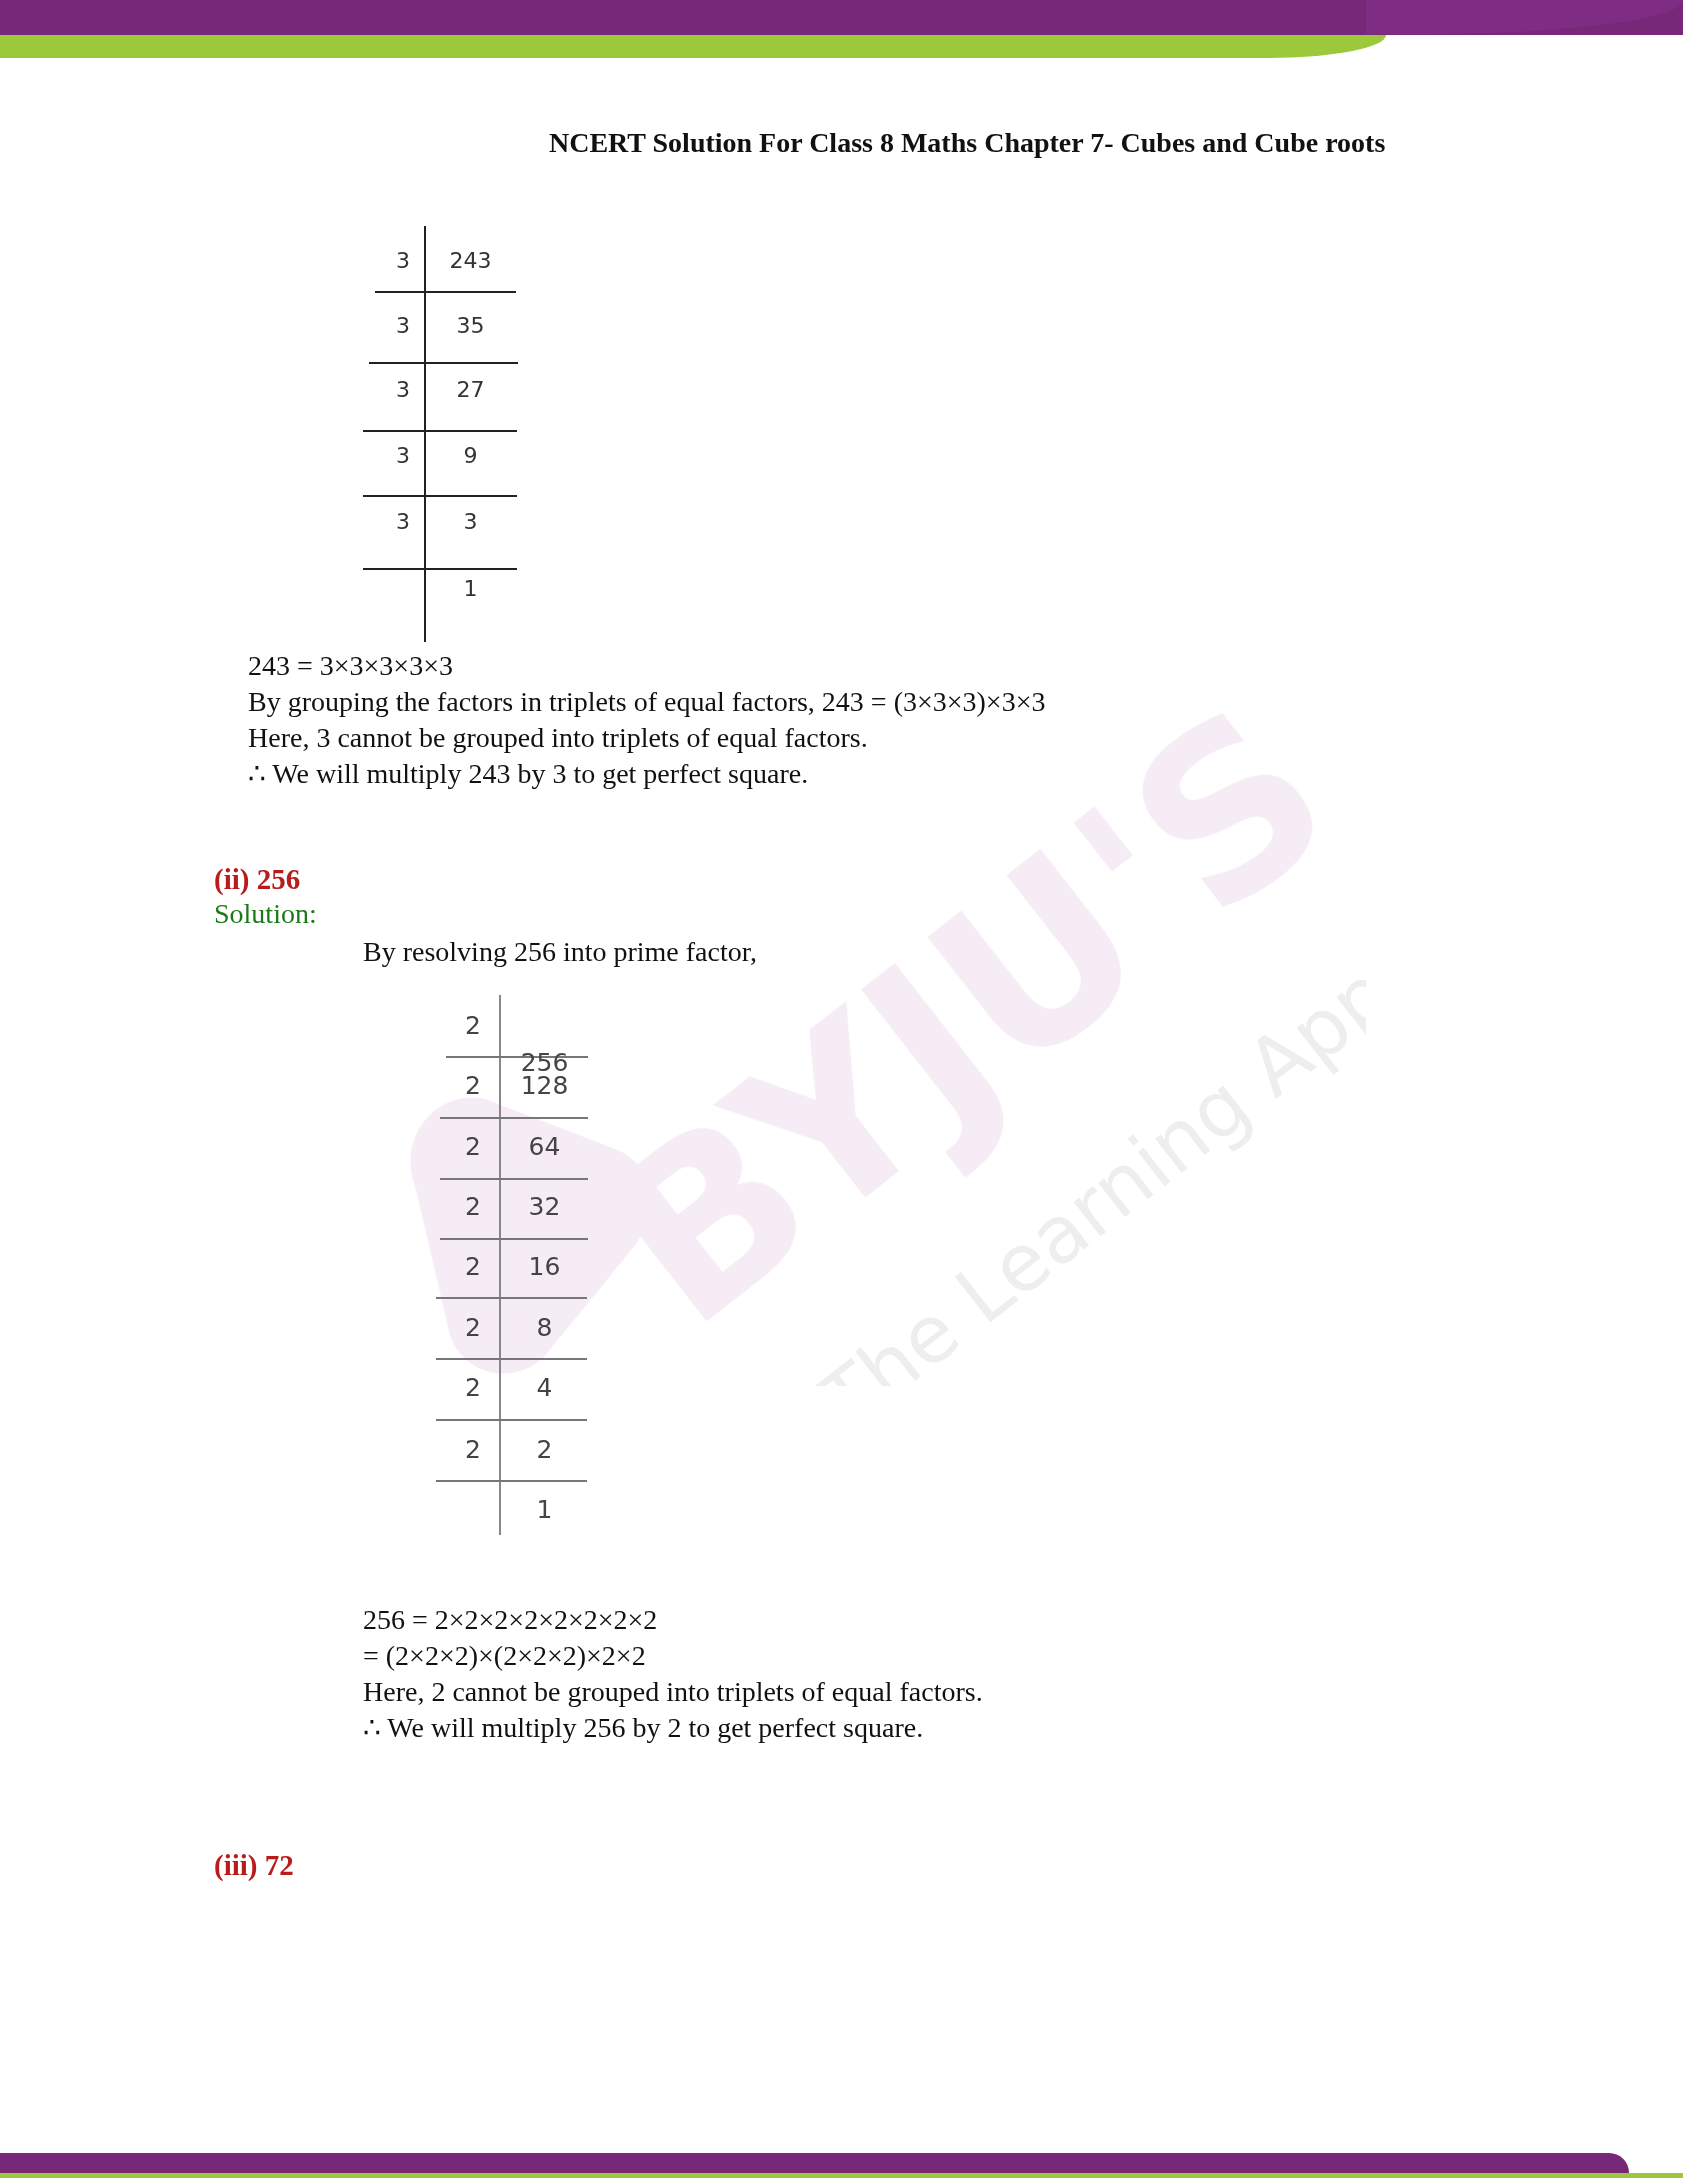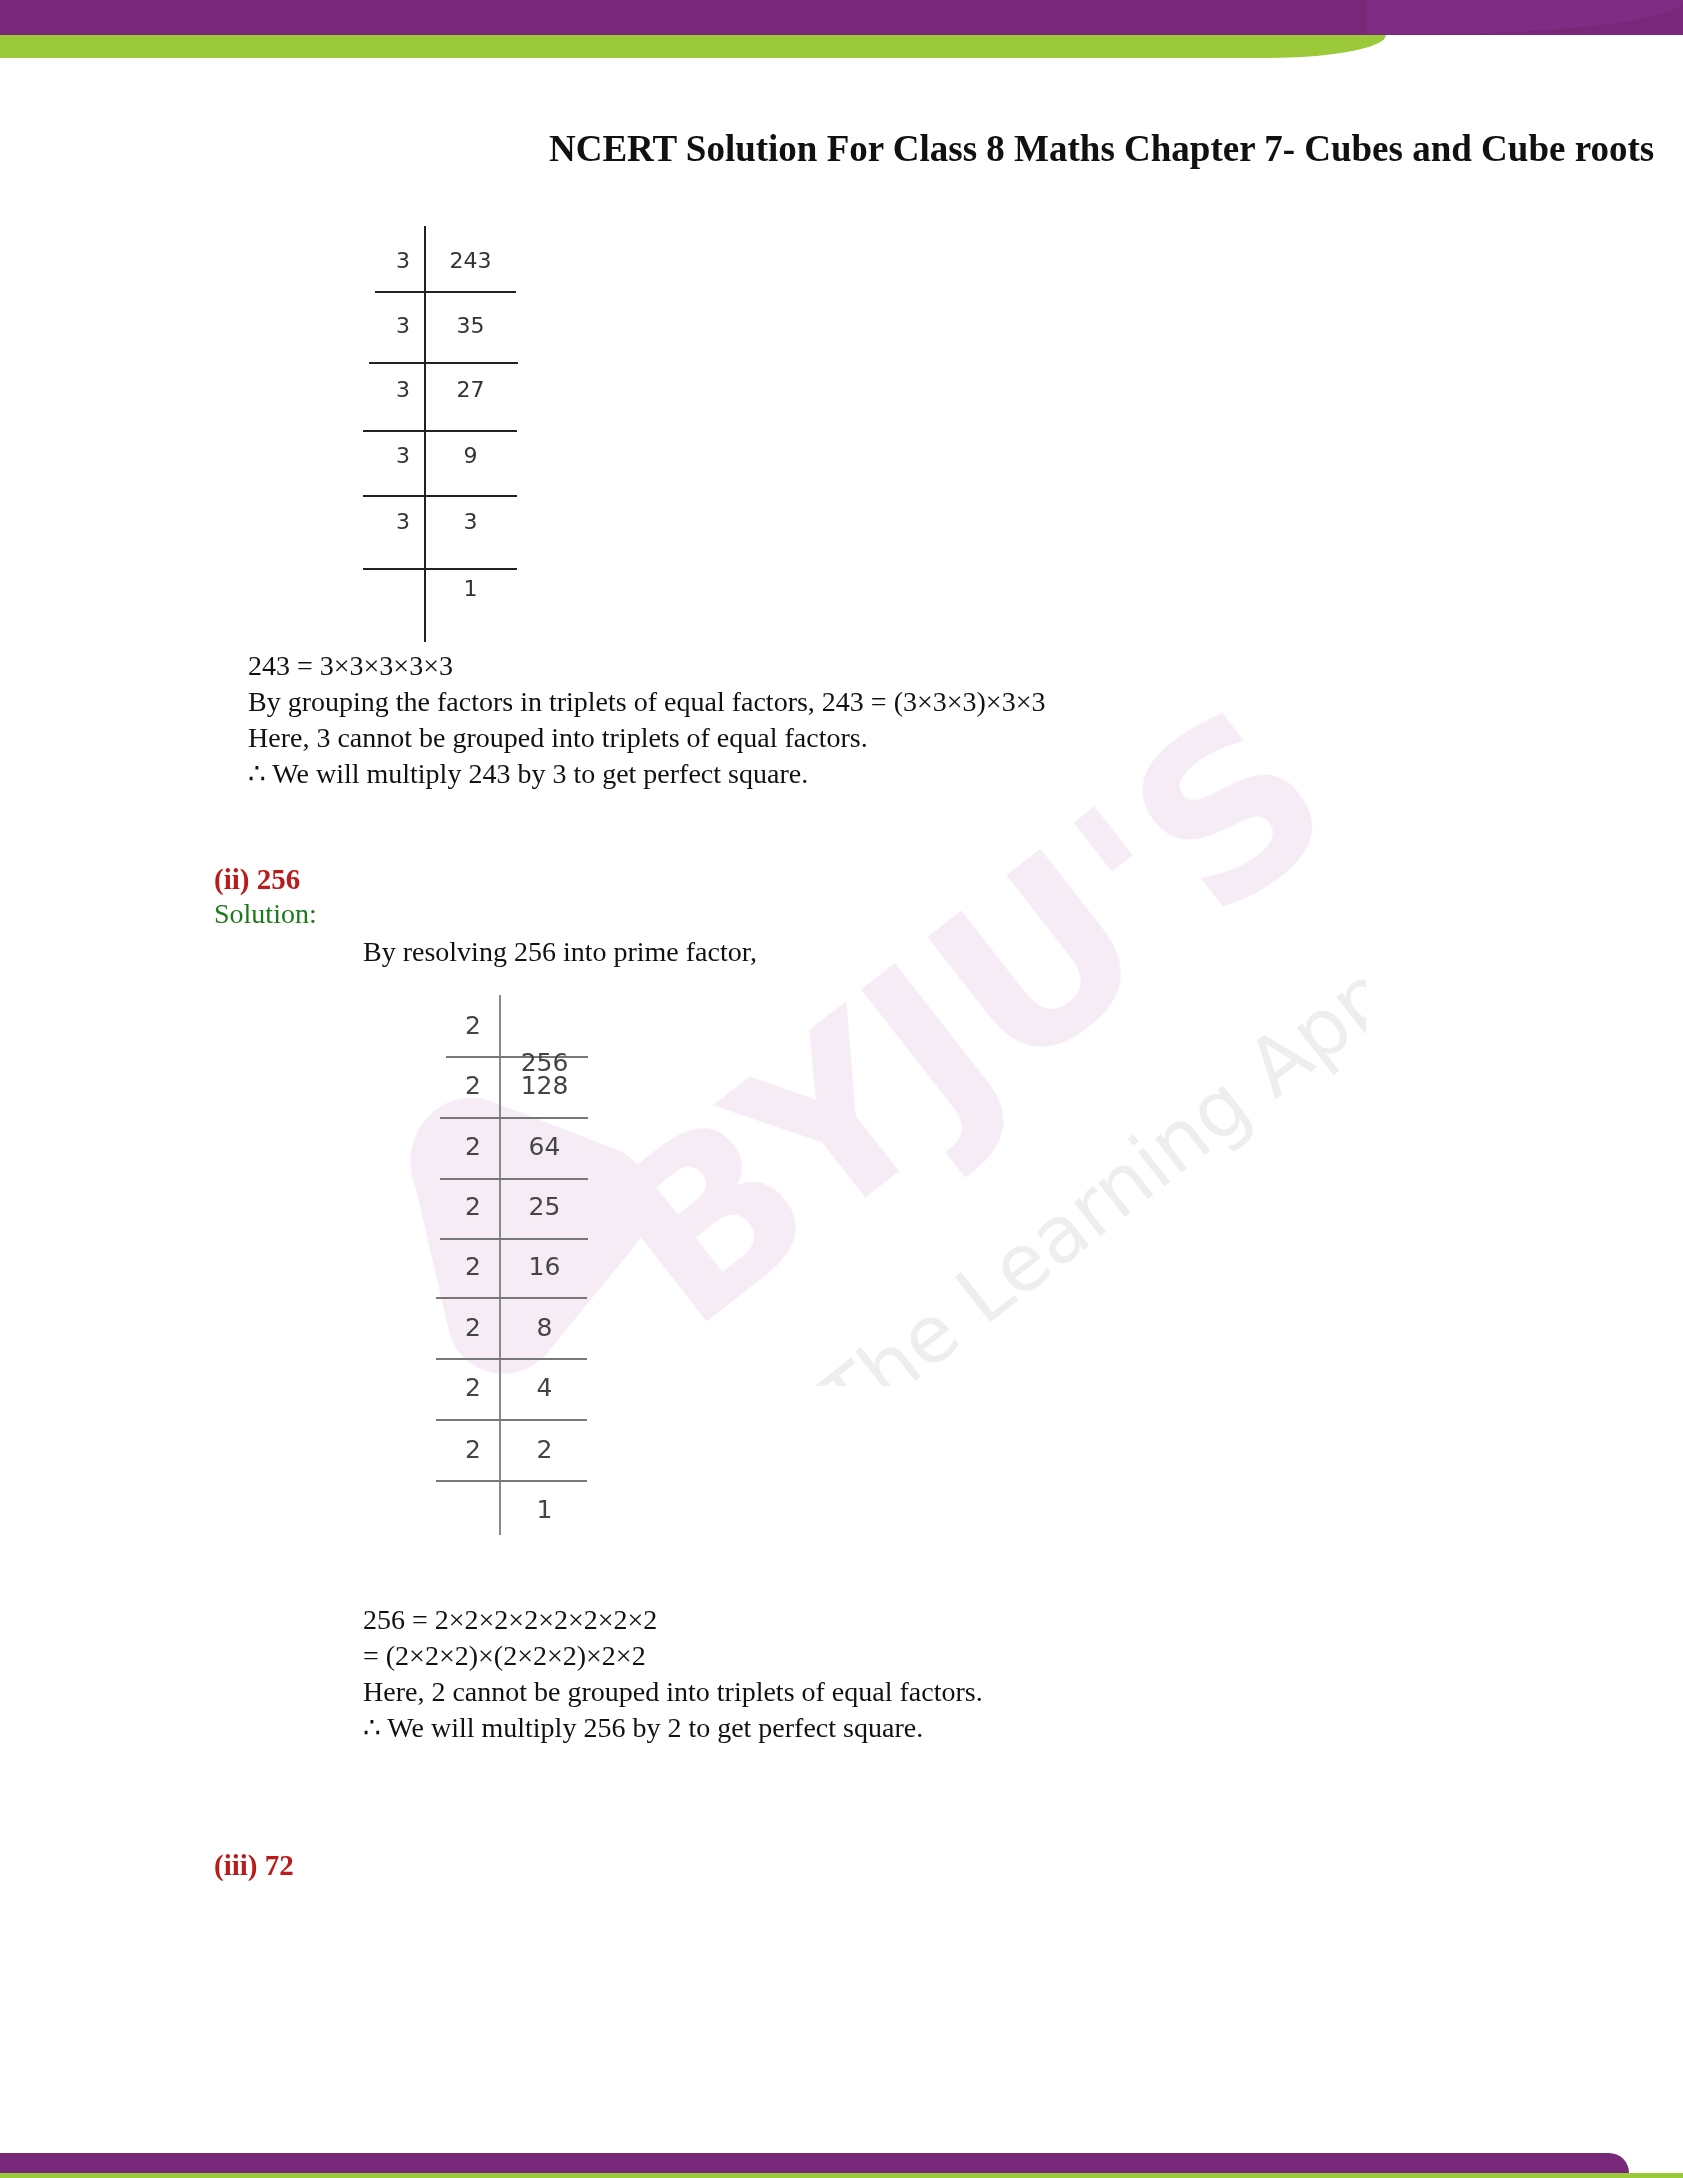--- a/index.html
+++ b/index.html
@@ -55,21 +55,21 @@
       height: 5px;
       background: #9cc93a;
     }
 
     .doc-title {
       position: absolute;
       left: 549px;
       top: 127px;
       font-family: "Liberation Serif", serif;
       font-weight: bold;
-      font-size: 37px;
+      font-size: 28px;
       letter-spacing: 0px;
       white-space: nowrap;
       color: #111;
     }
 
     
     .watermark {
       position: absolute;
       left: 376px;
       top: 673px;
@@ -202,21 +202,21 @@
   <div class="cell" style="left:30px; width:30px; top:16px;">2</div>
   <div class="cell" style="left:77px; width:79px; top:16px;margin-top:37px;">256</div>
 
   <div class="cell" style="left:30px; width:30px; top:76px;">2</div>
   <div class="cell" style="left:77px; width:79px; top:76px;">128</div>
 
   <div class="cell" style="left:30px; width:30px; top:137px;">2</div>
   <div class="cell" style="left:77px; width:79px; top:137px;">64</div>
 
   <div class="cell" style="left:30px; width:30px; top:197px;">2</div>
-  <div class="cell" style="left:77px; width:79px; top:197px;">25</div>
+  <div class="cell" style="left:77px; width:79px; top:197px;">32</div>
 
   <div class="cell" style="left:30px; width:30px; top:257px;">2</div>
   <div class="cell" style="left:77px; width:79px; top:257px;">16</div>
 
   <div class="cell" style="left:30px; width:30px; top:318px;">2</div>
   <div class="cell" style="left:77px; width:79px; top:318px;">8</div>
 
   <div class="cell" style="left:30px; width:30px; top:378px;">2</div>
   <div class="cell" style="left:77px; width:79px; top:378px;">4</div>
 

